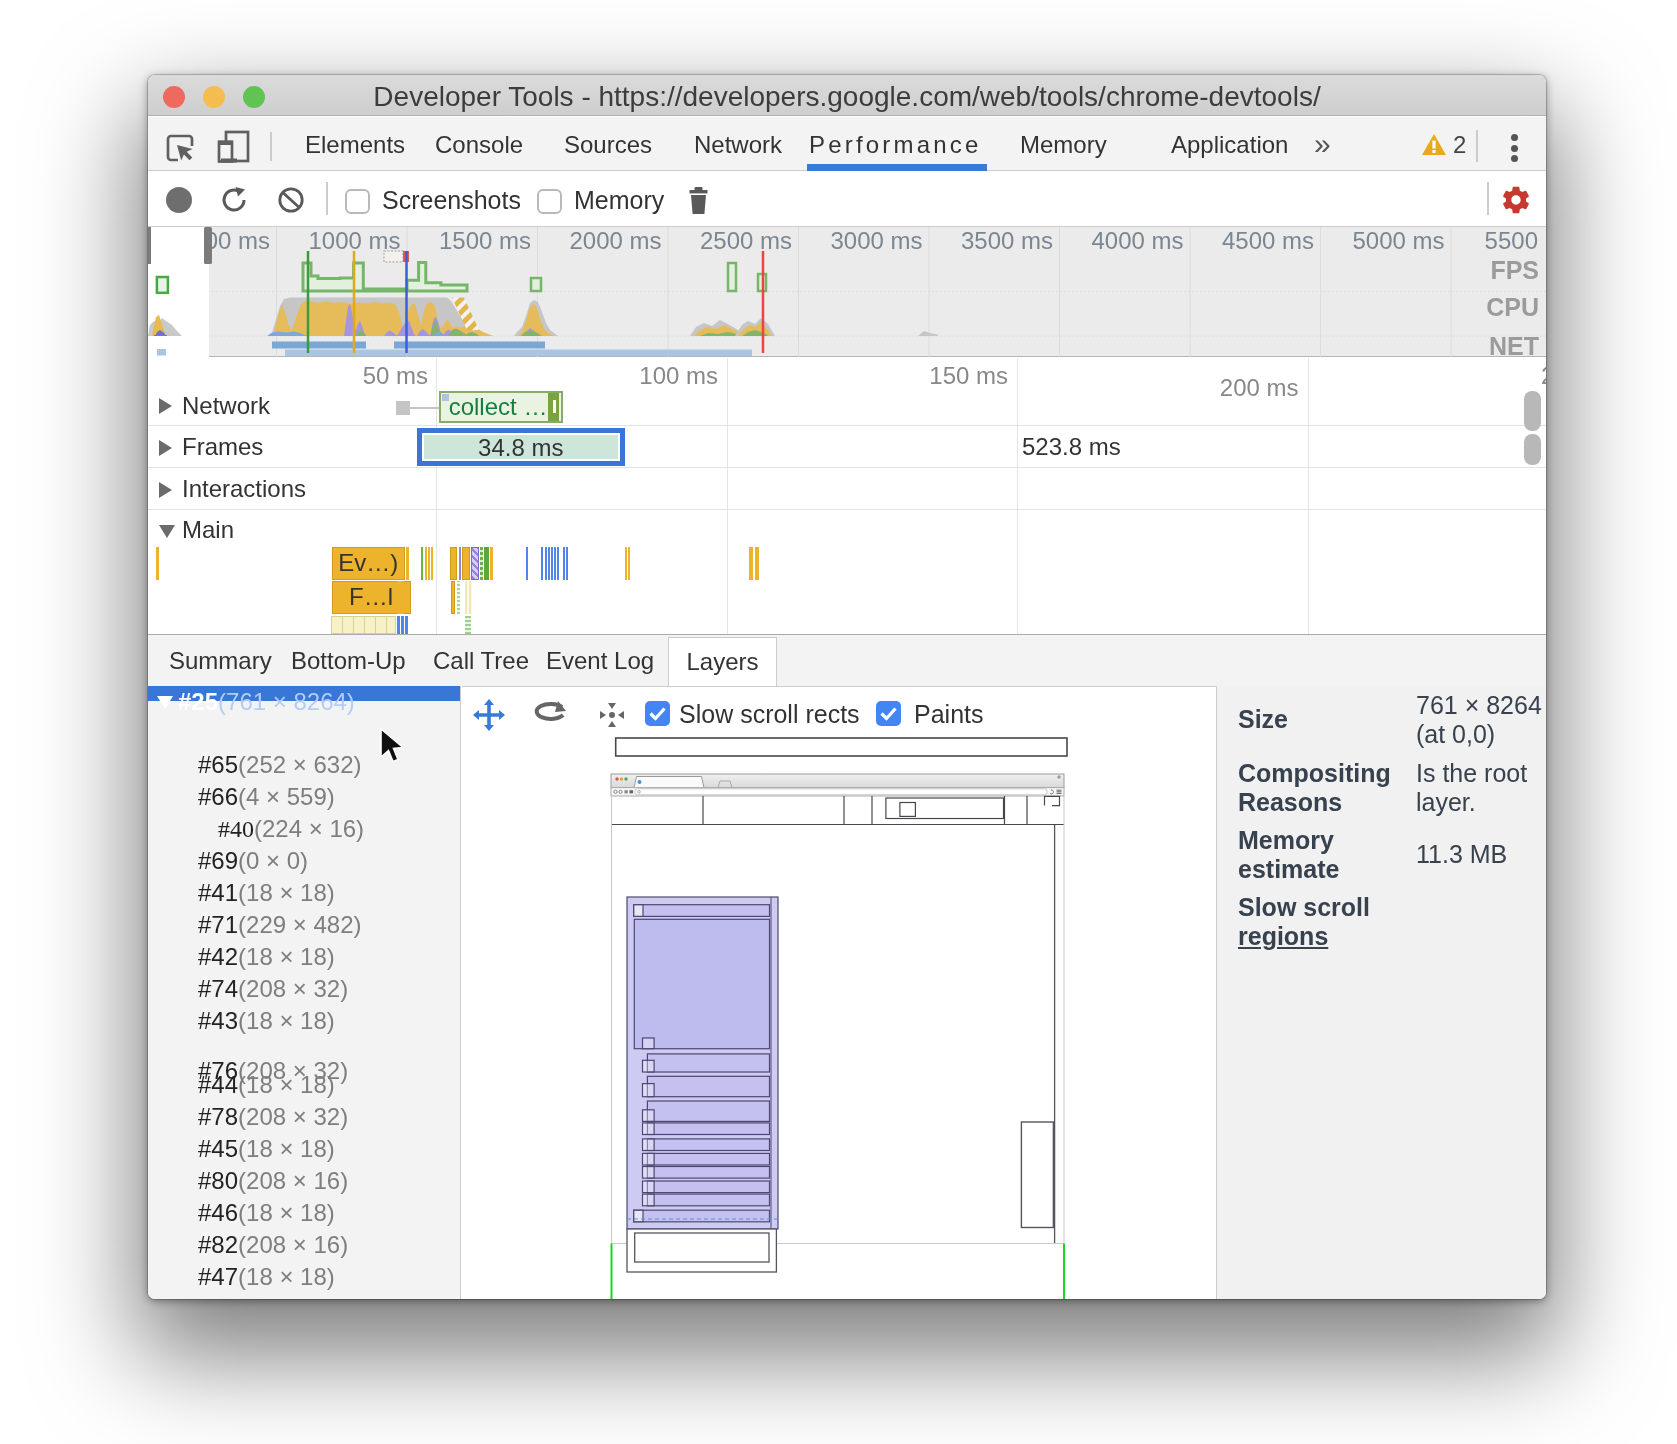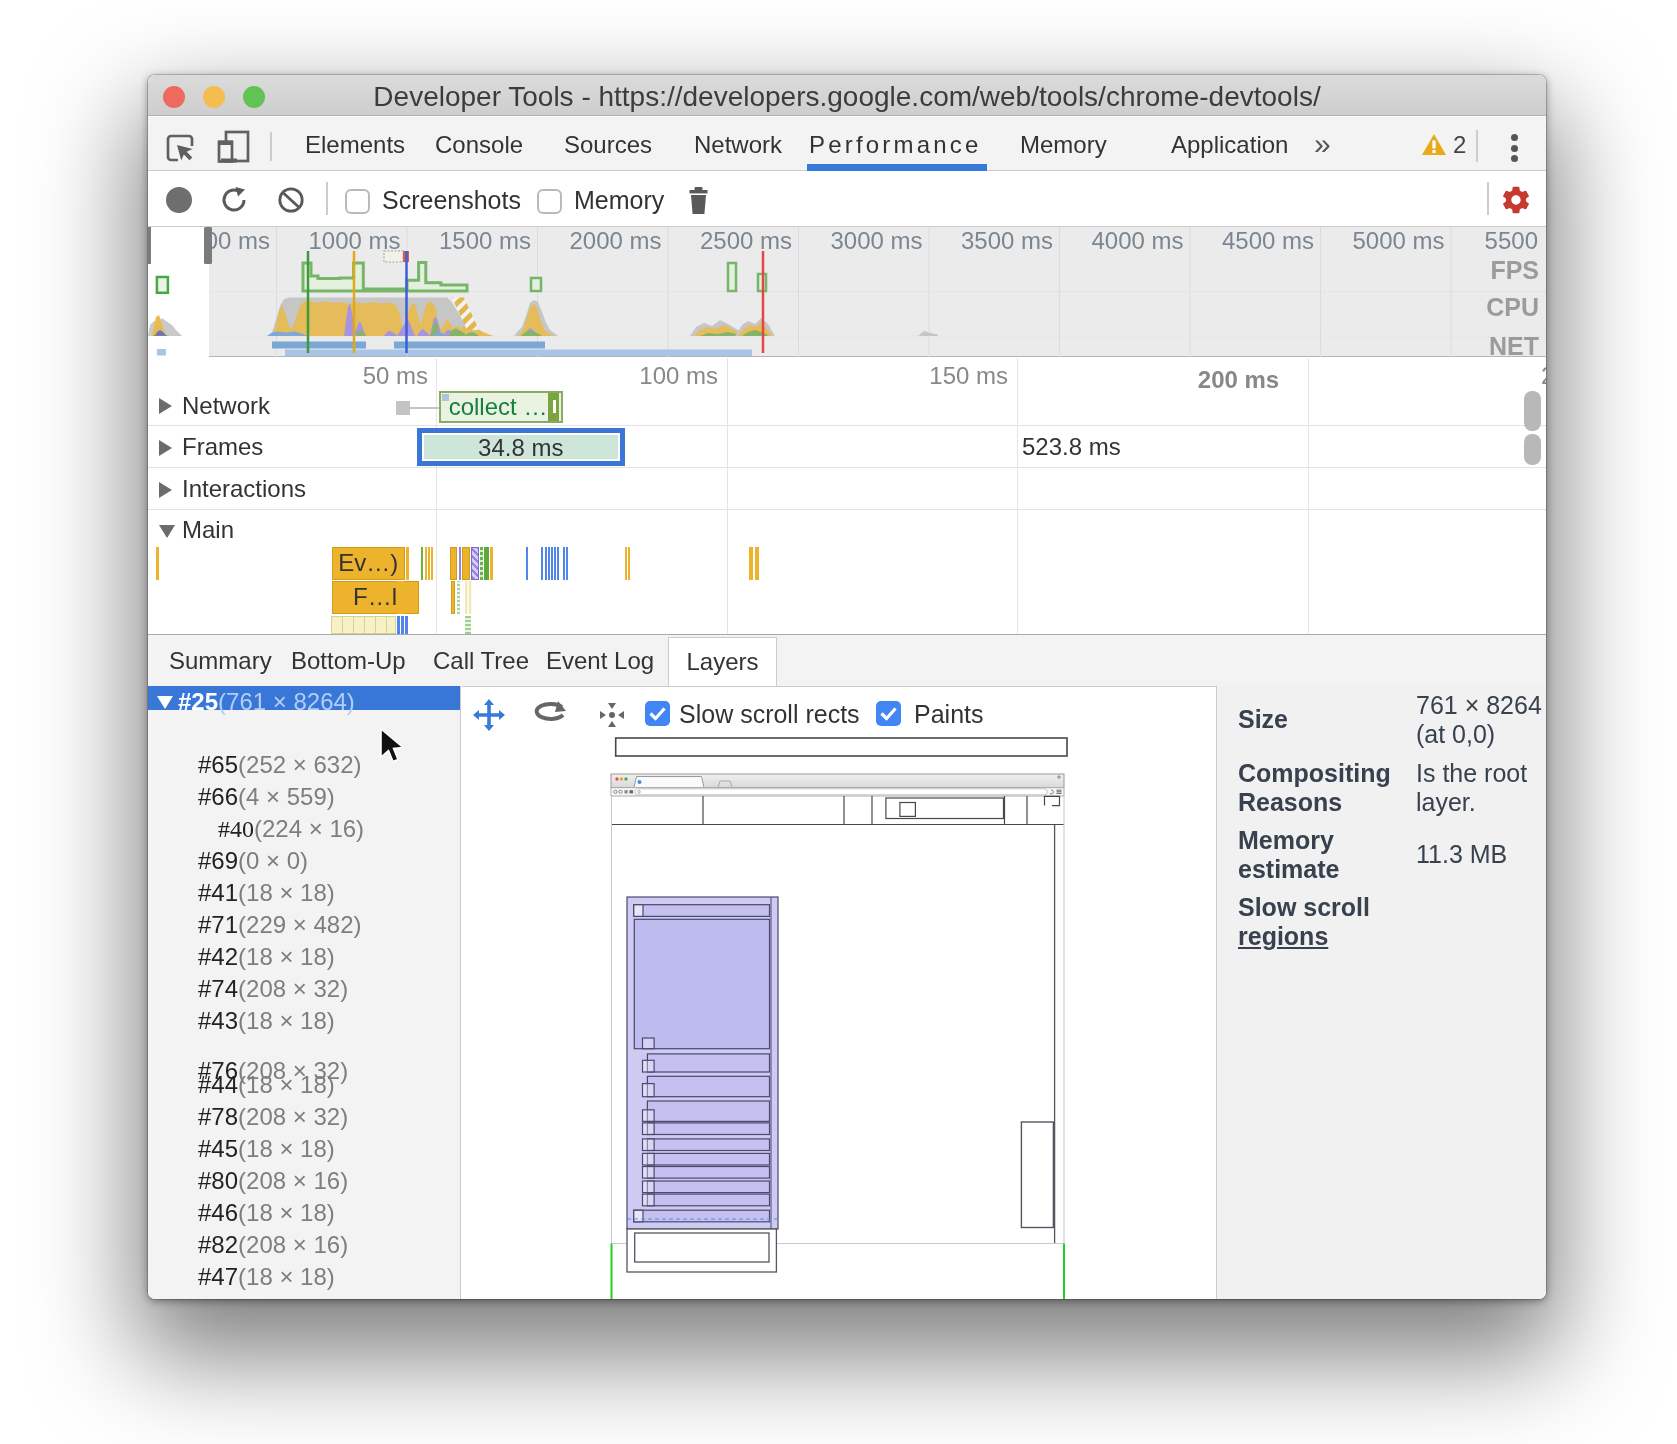--- a/index.html
+++ b/index.html
@@ -229,21 +229,21 @@
     <div class="grid" style="left:288px;"></div>
     <div class="grid" style="left:578.5px;"></div>
     <div class="grid" style="left:869px;"></div>
     <div class="grid" style="left:1159.5px;"></div>
     <div class="rowsep" style="top:67px;"></div>
     <div class="rowsep" style="top:108.5px;"></div>
     <div class="rowsep" style="top:151px;"></div>
     <div class="rlabel" style="left:160px; top:4px; width:120px; text-align:right;">50 ms</div>
     <div class="rlabel" style="left:450px; top:4px; width:120px; text-align:right;">100 ms</div>
     <div class="rlabel" style="left:740px; top:4px; width:120px; text-align:right;">150 ms</div>
-    <div class="rlabel" style="left:1030.5px; top:8px; width:120px; text-align:center;font-weight:bold;">200 ms</div>
+    <div class="rlabel" style="left:1030.5px; top:16px; width:120px; text-align:right;">200 ms</div>
     <div class="rlabel" style="left:1393px; top:4px;">250 ms</div>
     <div class="tri-r" style="left:11px; top:40px;"></div>
     <div class="flabel" style="left:34px; top:34px;">Network</div>
     <div class="flabel" style="left:34px; top:75px;">Frames</div>
     <div class="tri-r" style="left:11px; top:81.5px;"></div>
     <div class="flabel" style="left:34px; top:117px;">Interactions</div>
     <div class="tri-r" style="left:11px; top:123.5px;"></div>
     <div class="flabel" style="left:34px; top:158px;">Main</div>
     <div class="tri-d" style="left:11px; top:167px;"></div>
 
@@ -283,41 +283,41 @@
     <div class="bar" style="left:402.5px; top:189px; width:2px; height:33px; background:#5185ec;"></div>
     <div class="bar" style="left:405.8px; top:189px; width:2px; height:33px; background:#5185ec;"></div>
     <div class="bar" style="left:408.5px; top:189px; width:2px; height:33px; background:#5185ec;"></div>
     <div class="bar" style="left:414.8px; top:189px; width:2px; height:33px; background:#5185ec;"></div>
     <div class="bar" style="left:417.5px; top:189px; width:2px; height:33px; background:#5185ec;"></div>
     <div class="bar" style="left:476.5px; top:189px; width:2px; height:33px; background:#edb32c;"></div>
     <div class="bar" style="left:479.5px; top:189px; width:2px; height:33px; background:#edb32c;"></div>
     <div class="bar" style="left:601.2px; top:189px; width:4.3px; height:33px; background:#edb32c;"></div>
     <div class="bar" style="left:607px; top:189px; width:4px; height:33px; background:#edb32c;"></div>
 
-    <div class="bar" style="left:183.6px; top:223px; width:87px; height:33px; background:#edb32c; border:1.5px solid #d09d1b; font-size:24px; color:#333; text-align:center; line-height:30px;">F…l</div>
+    <div class="bar" style="left:183.6px; top:223px; width:79px; height:33px; background:#edb32c; border:1.5px solid #d09d1b; font-size:24px; color:#333; text-align:center; line-height:30px;">F…l</div>
     <div class="bar" style="left:248.8px; top:223px; width:7px; height:33px; background:#edb32c;"></div>
     <div class="bar" style="left:303.1px; top:223px; width:4px; height:33px; background:#edb32c; border:1px solid #d09d1b;"></div>
     <div class="bar" style="left:309.2px; top:223px; width:2.7px; height:33px; background:repeating-linear-gradient(0deg,#a8d49a 0 2px,#eef7ea 2px 4px);"></div>
     <div class="bar" style="left:317.4px; top:223px; width:6.3px; height:33px; background:repeating-linear-gradient(90deg,#efe9b8 0 2px,#fbf8e8 2px 4px);"></div>
 
     <div class="bar" style="left:183px; top:258px; width:65px; height:18px; background:#f6f1c6; border:1px solid #d9d28f; background-image:repeating-linear-gradient(90deg, transparent 0 10px, #d9d28f 10px 11px);"></div>
     <div class="bar" style="left:249px; top:258px; width:2.5px; height:18px; background:#5185ec;"></div>
     <div class="bar" style="left:253px; top:258px; width:2.5px; height:18px; background:#5185ec;"></div>
     <div class="bar" style="left:257px; top:258px; width:2.5px; height:18px; background:#5185ec;"></div>
     <div class="bar" style="left:317px; top:258px; width:6px; height:18px; background:repeating-linear-gradient(0deg,#9fce8f 0 2px,#e8f4e4 2px 4px);"></div>
   </div>
   <div id="btabs">
     <div class="btab" style="left:21px;">Summary</div>
     <div class="btab" style="left:143px;">Bottom-Up</div>
     <div class="btab" style="left:285px;">Call Tree</div>
     <div class="btab" style="left:398px;">Event Log</div>
     <div id="layers-tab"><span>Layers</span></div>
   </div>
   <div id="tree">
-    <div class="trow" style="top:0px; height:24px; background:#3877d8; line-height:31px;">
+    <div class="trow" style="top:0px; height:15px; background:#3877d8; line-height:31px;">
       <span class="abs" style="left:9px; top:10px; width:0; height:0; border-top:13px solid #fff; border-left:8px solid transparent; border-right:8px solid transparent;"></span>
       <span style="margin-left:30px; color:#fff; font-weight:bold;">#25</span><span style="color:#b3cdf4;">(761 × 8264)</span>
     </div>
     <div class="trow" style="top:63px; line-height:32px;"><span style="margin-left:50px;" class="id">#65</span><span class="dim">(252 × 632)</span></div>
     <div class="trow" style="top:95px; line-height:32px;"><span style="margin-left:50px;" class="id">#66</span><span class="dim">(4 × 559)</span></div>
     <div class="trow" style="top:127px; line-height:32px;"><span style="margin-left:70px;font-family:Liberation Serif, serif;" class="id">#40</span><span class="dim">(224 × 16)</span></div>
     <div class="trow" style="top:159px; line-height:32px;"><span style="margin-left:50px;" class="id">#69</span><span class="dim">(0 × 0)</span></div>
     <div class="trow" style="top:191px; line-height:32px;"><span style="margin-left:50px;" class="id">#41</span><span class="dim">(18 × 18)</span></div>
     <div class="trow" style="top:223px; line-height:32px;"><span style="margin-left:50px;" class="id">#71</span><span class="dim">(229 × 482)</span></div>
     <div class="trow" style="top:255px; line-height:32px;"><span style="margin-left:50px;" class="id">#42</span><span class="dim">(18 × 18)</span></div>

